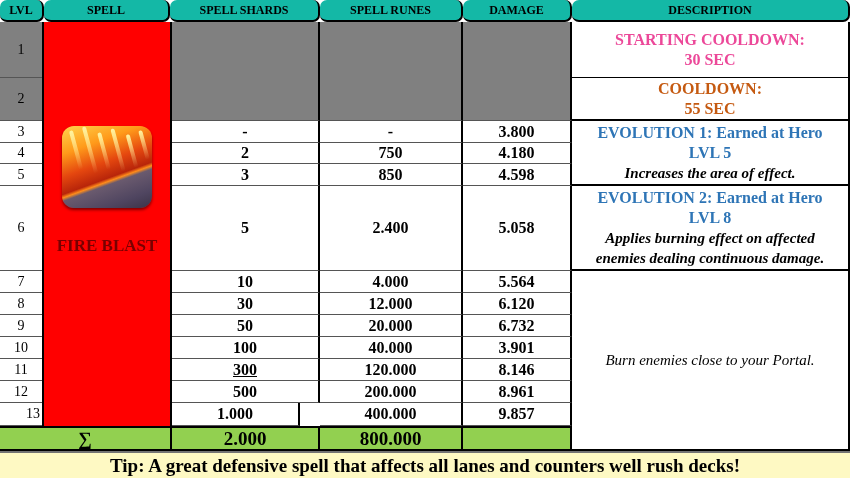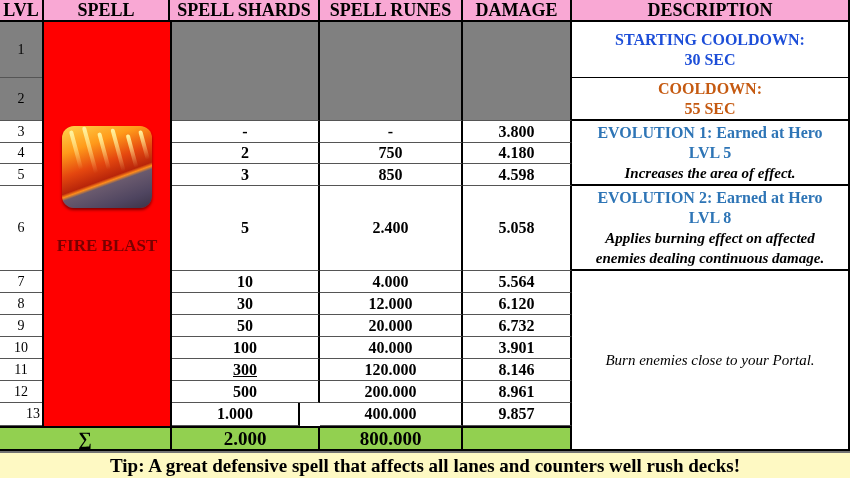--- a/index.html
+++ b/index.html
@@ -1,25 +1,25 @@
 <!DOCTYPE html>
 <html><head>
 <meta charset="utf-8">
 <style>
   html, body { margin:0; padding:0; background:#ffffff; }
   body { width:850px; height:478px; overflow:hidden; position:relative; font-family:"Liberation Serif", "DejaVu Serif", serif; }
   .sheet { position:absolute; left:0; top:0; width:850px; height:478px; background:#fff; }
   .cell { position:absolute; box-sizing:border-box; display:flex; align-items:center; justify-content:center; text-align:center; color:#000; }
-  .hdr { background:#f9a8d4; font-weight:bold; font-size:18px; border-right:2px solid #000; border-bottom:2px solid #000; }
+  .hdr { background:#14b8a6; font-weight:bold; font-size:12px; border-right:2px solid #000; border-bottom:2px solid #000;border-radius:7px; }
   .lvl { font-size:14px; border-right:2px solid #000; border-bottom:1px solid #555; }
   .grey { background:#808080; }
   .val { font-weight:bold; font-size:16px; border-right:2px solid #000; border-bottom:1px solid #555; background:#fff; }
   .sum { background:#92d050; font-weight:bold; font-size:19px; border-right:2px solid #000; border-top:2px solid #000; border-bottom:2px solid #000; }
   .desc { background:#fff; border-bottom:2px solid #000; border-right:2px solid #000; flex-direction:column; line-height:20px; }
-  .green { color:#1d4ed8; font-weight:bold; font-size:16px; }
+  .green { color:#ec4899; font-weight:bold; font-size:16px; }
   .orange { color:#c55a11; font-weight:bold; font-size:16px; }
   .blue { color:#2e75b6; font-weight:bold; font-size:16px; }
   .italic { font-style:italic; font-weight:bold; font-size:15px; }
   .plain-italic { font-style:italic; font-size:15px;font-family:Liberation Serif, serif; }
   .spell { background:#ff0000; border-right:2px solid #000; border-left:2px solid #000; flex-direction:column; justify-content:flex-start; }
   .icon-img { position:absolute; left:18px; top:104px; width:90px; height:82px; border-radius:12px;
      background: linear-gradient(160deg, #ffd34d 0%, #ff9a1a 25%, #e5470f 45%, #b8250a 60%, #ff8c1a 63%, #6a5a6e 66%, #4f4560 85%, #3b3347 100%);
      box-shadow: 0 2px 3px rgba(0,0,0,0.5); overflow:hidden; }
   .icon-img .streak { position:absolute; width:4px; background:linear-gradient(#fff3a0, rgba(255,160,30,0)); transform:rotate(-15deg); border-radius:2px; }
   .spell-name { position:absolute; left:0; top:214px; width:100%; text-align:center; color:#7a0000; font-weight:bold; font-size:17px; }

